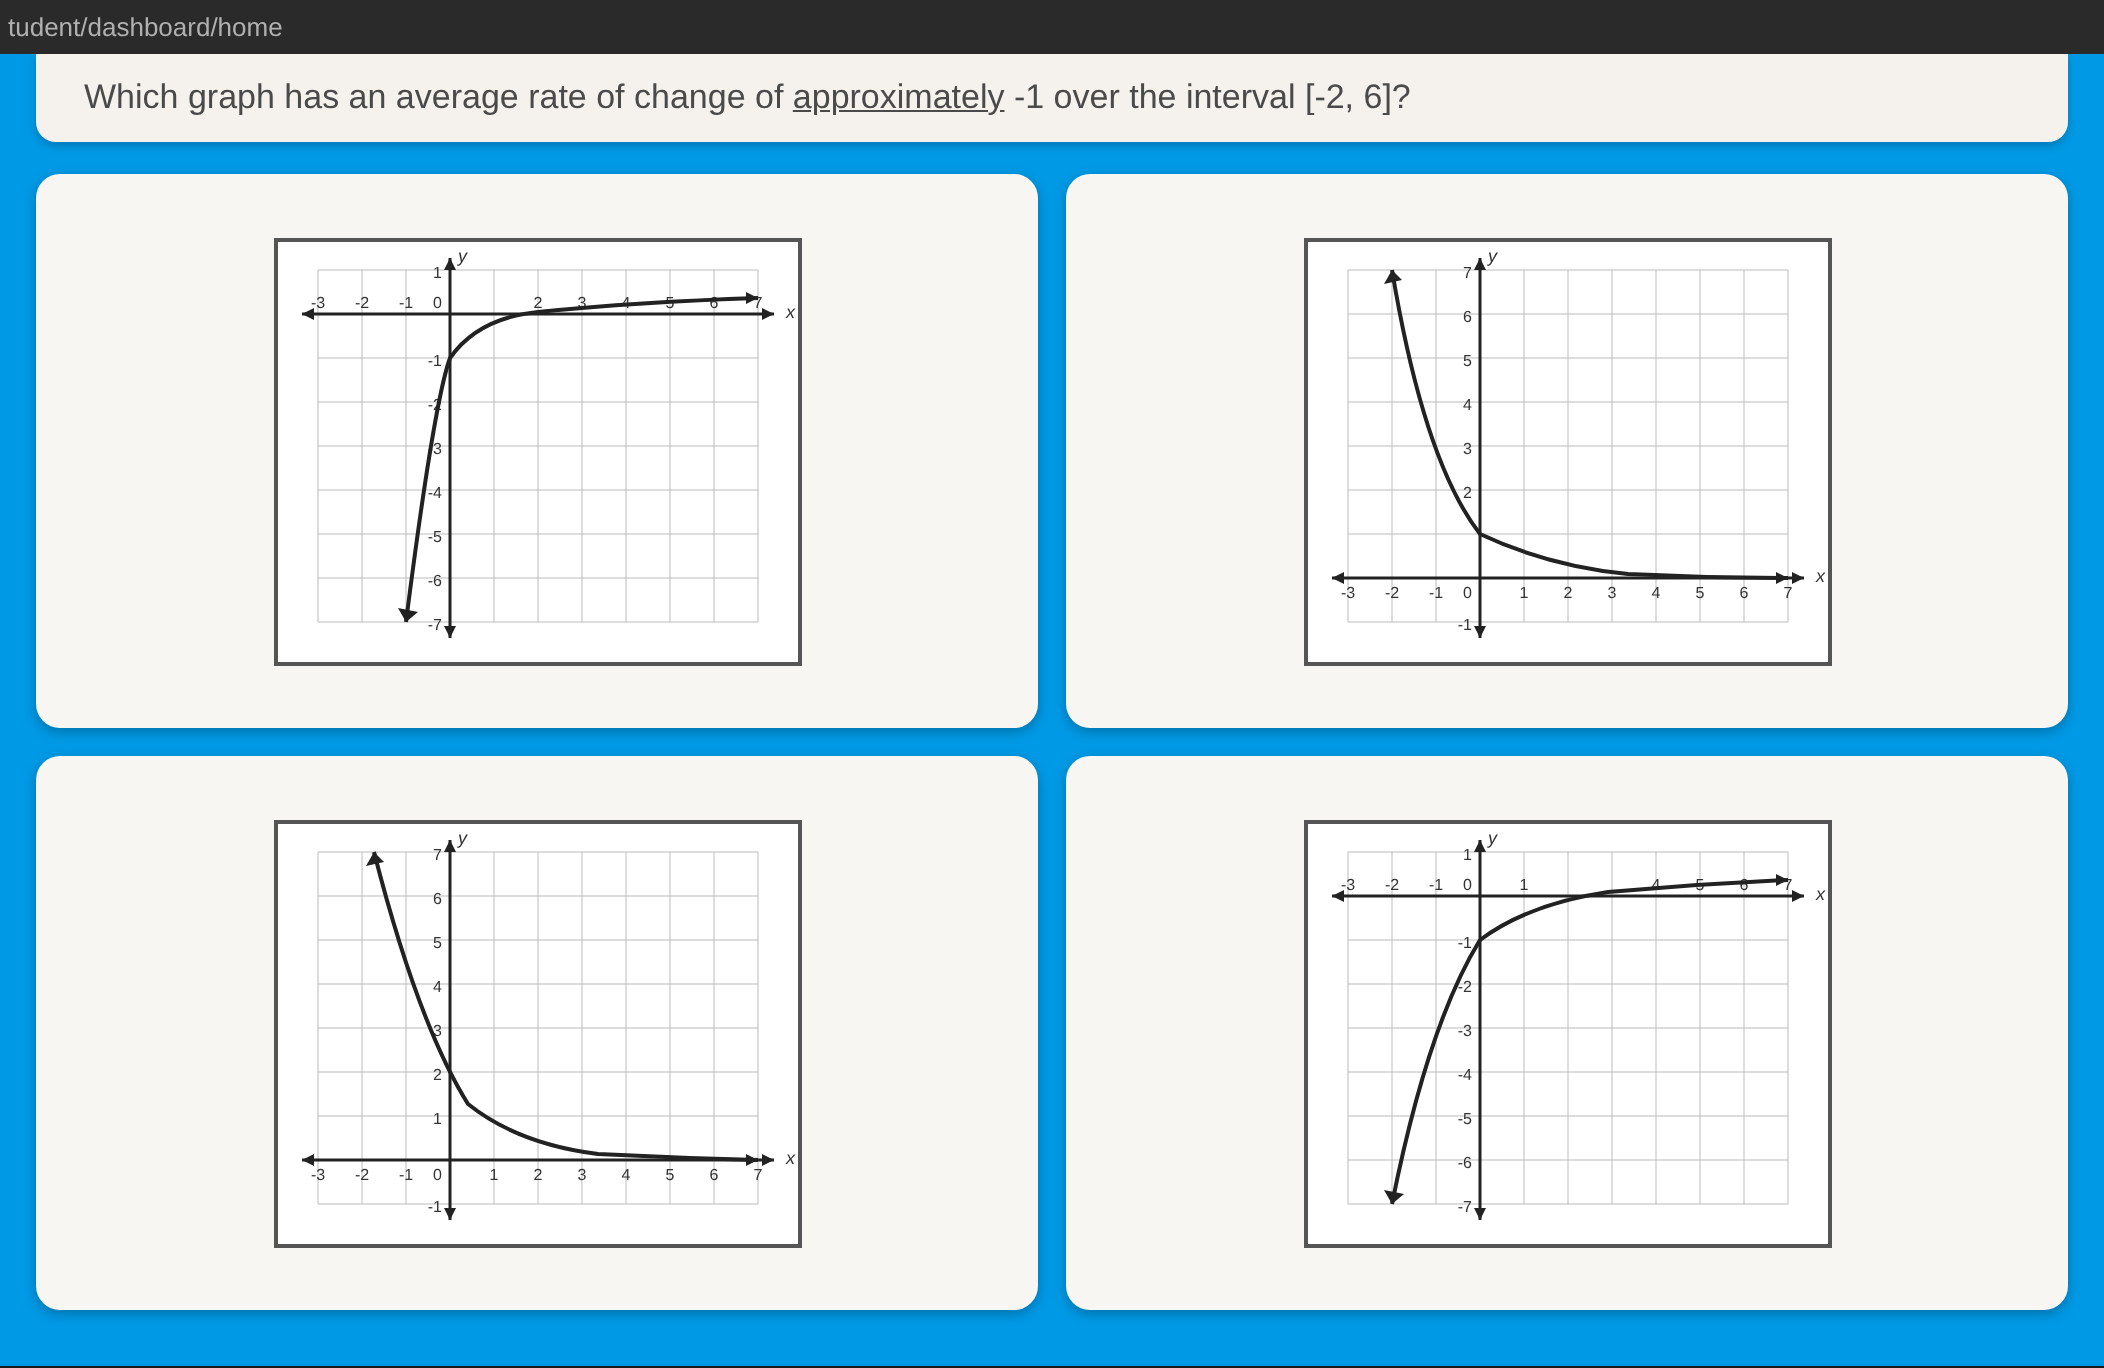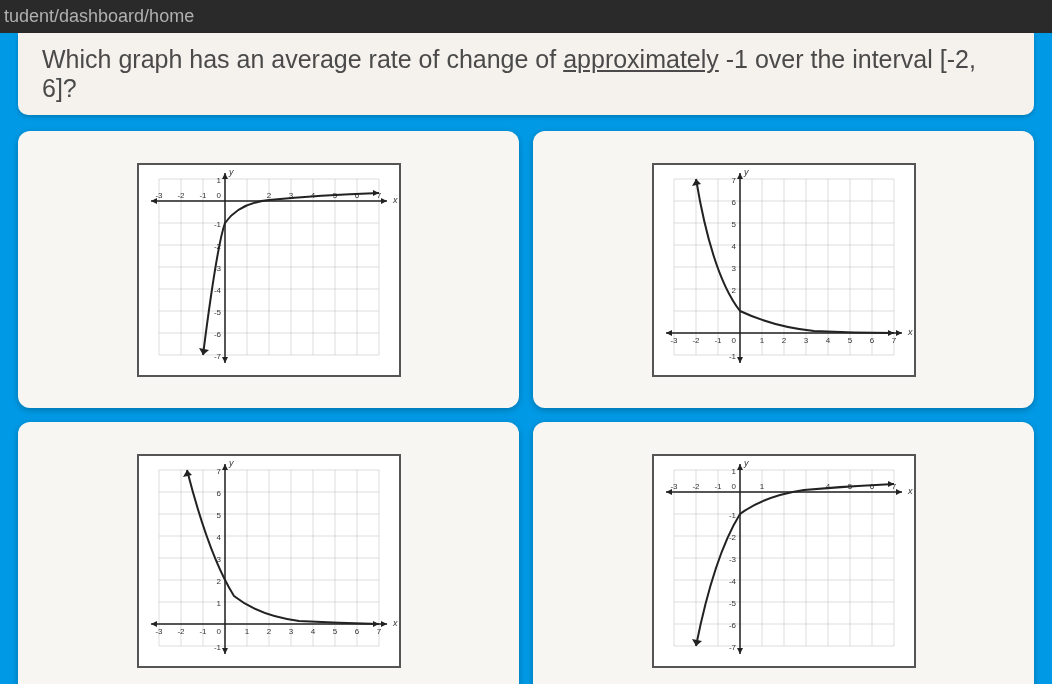--- a/index.html
+++ b/index.html
@@ -5,35 +5,35 @@
   * { box-sizing: border-box; margin: 0; padding: 0; }
   body {
     background: #1a1a1a;
     font-family: Arial, sans-serif;
     width: 1052px;
     height: 684px;
     overflow: hidden;
   }
   .url-bar {
     color: #b0b0b0;
-    font-size: 18px;
+    font-size: 13px;
     padding: 6px 4px;
     background: #2a2a2a;
   }
   .page-bg {
     background: #0099e5;
     padding: 0 18px 18px 18px;
     height: calc(684px - 28px);
   }
   .question-card {
     background: #f5f2ed;
     border-radius: 0 0 10px 10px;
     padding: 12px 24px;
     color: #4a4a4a;
-    font-size: 25px;
+    font-size: 17px;
     margin-bottom: 16px;
     box-shadow: 0 2px 4px rgba(0,0,0,0.2);
   }
   .question-card .underline { text-decoration: underline; }
   .grid {
     display: grid;
     grid-template-columns: 1fr 1fr;
     grid-template-rows: 1fr 1fr;
     gap: 14px;
     height: calc(100% - 70px);

